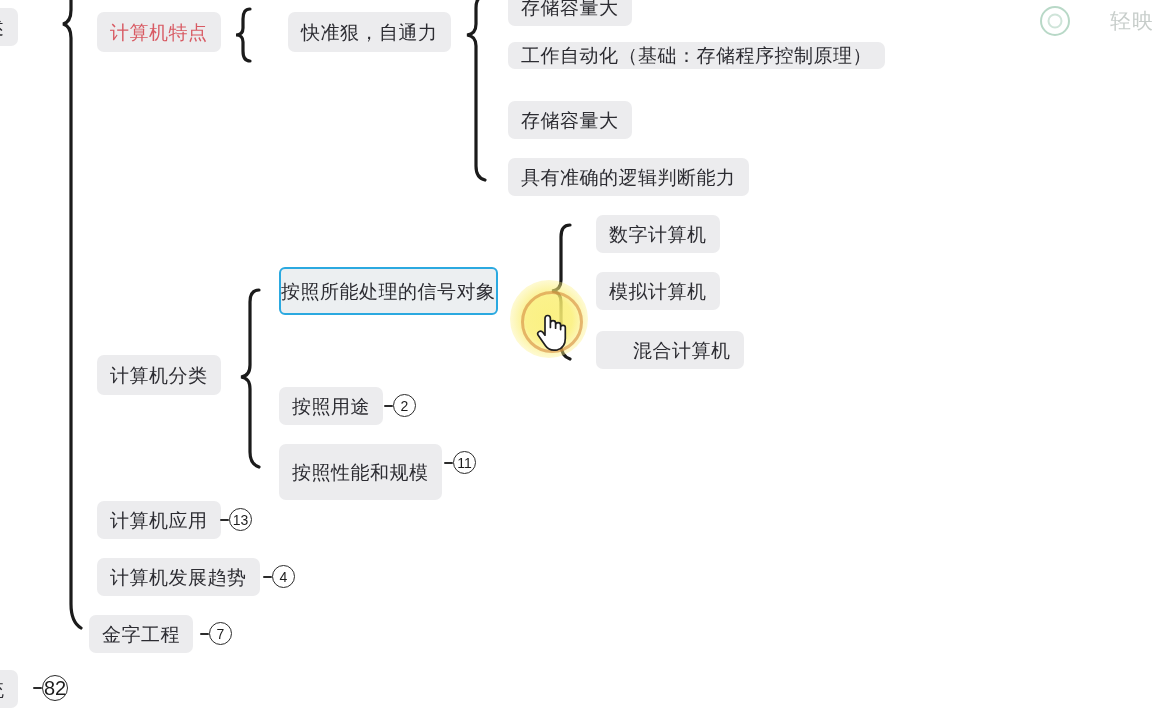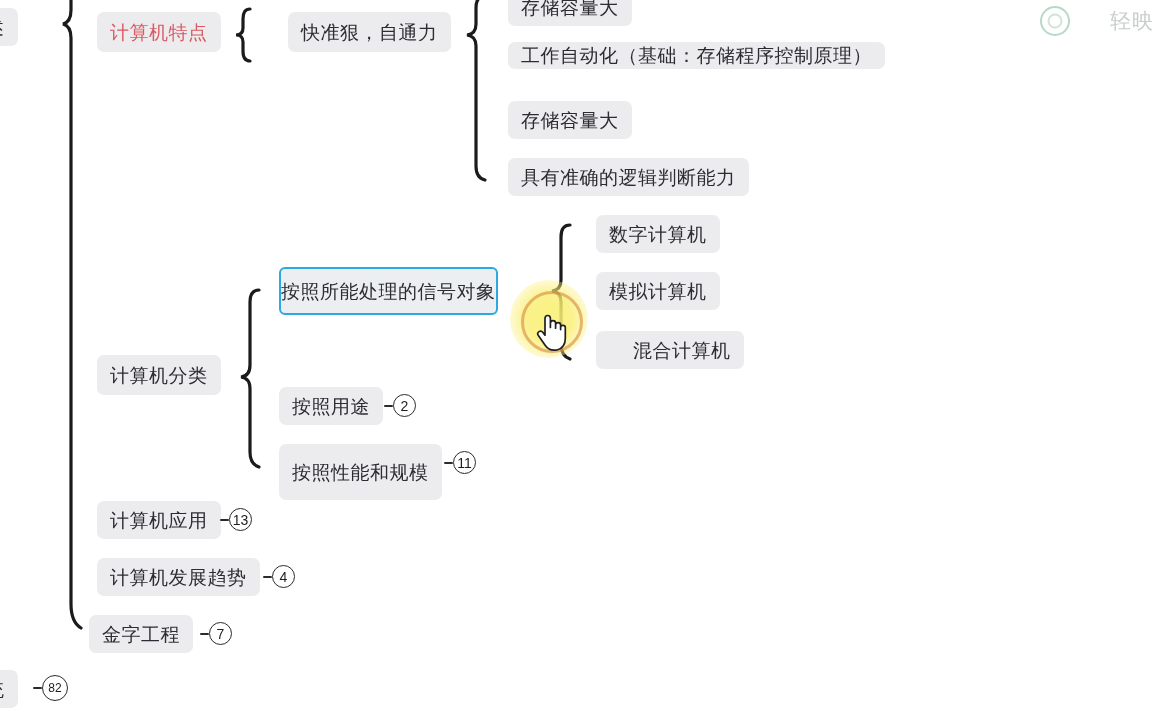--- a/index.html
+++ b/index.html
@@ -69,21 +69,21 @@
     background: #ffffff;
     color: #1d1d1d;
     font-size: 14px;
     line-height: 1;
     display: flex;
     align-items: center;
     justify-content: center;
     font-family: "Liberation Sans", "DejaVu Sans", sans-serif;
   }
   .badge.sz-sm .circle { width: 23px; height: 23px; font-size: 14px; }
-  .badge.sz-md .circle { width: 26px; height: 26px; font-size: 12px; }
+  .badge.sz-md .circle { width: 26px; height: 26px; font-size: 20px; }
 
   
   #ripple-glow {
     position: absolute;
     border-radius: 50%;
     background: radial-gradient(circle,
                 rgba(250,240,120,0.92) 0%,
                 rgba(250,238,110,0.80) 42%,
                 rgba(252,240,130,0.40) 68%,
                 rgba(255,245,150,0.0) 100%);

